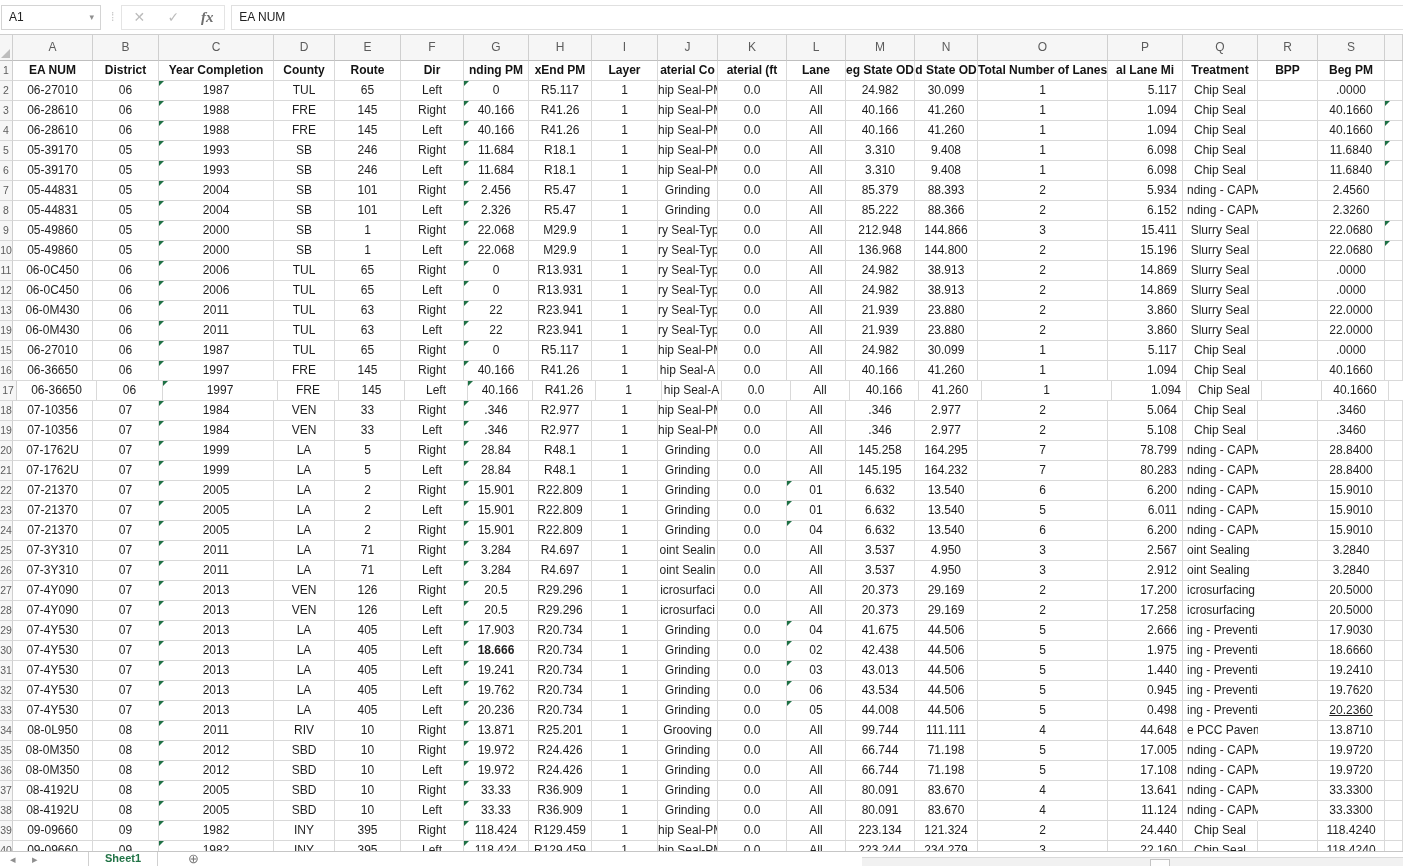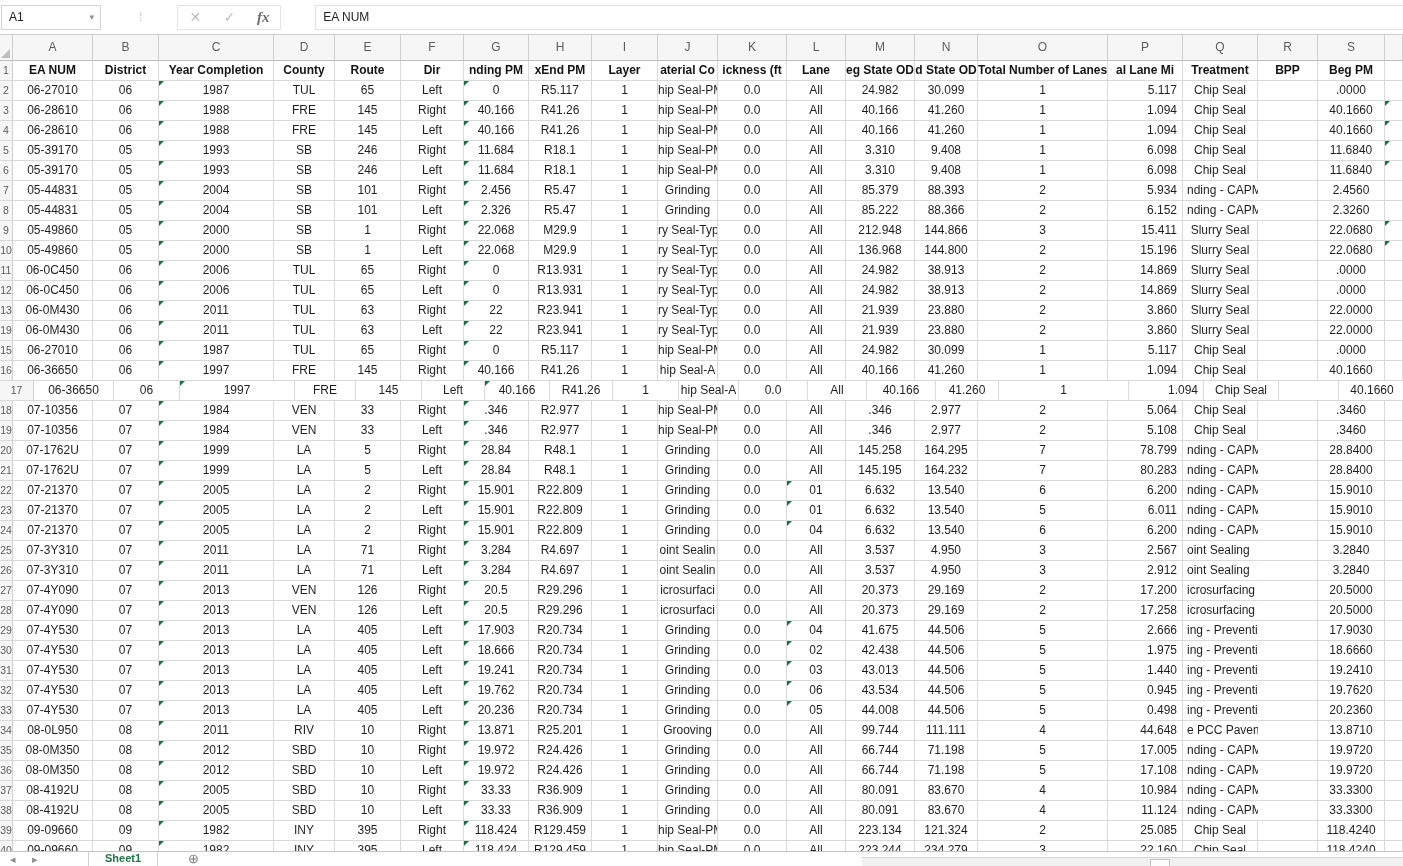--- a/index.html
+++ b/index.html
@@ -1,20 +1,20 @@
 <!DOCTYPE html>
 <html><head>
 <meta charset="utf-8">
 <style>
   html,body{margin:0;padding:0;background:#e6e6e6;}
   .screen{position:relative;width:1403px;height:866px;background:#fff;overflow:hidden;
           font-family:"Liberation Sans",sans-serif;}
   
   .formula-row{position:absolute;top:0;left:0;width:1403px;height:34px;background:#fff;
-               border-bottom:1px solid #cfcfcf;display:flex;align-items:center;gap:28px;}
+               border-bottom:1px solid #cfcfcf;display:flex;align-items:center;}
   .name-box{width:100px;height:25px;margin-left:1px;border:1px solid #d4d4d4;box-sizing:border-box;
             display:flex;align-items:center;justify-content:space-between;padding-left:7px;
             font-size:12px;color:#222;background:#fff;}
   .nb-arrow{color:#8f8f8f;font-size:9px;padding:0 6px;}
   .fdots{color:#c9c9c9;font-size:12px;margin:0 8px 0 10px;letter-spacing:-1px;}
   .fbtn{width:34px;text-align:center;font-size:14px;color:#bcbcbc;}
   .fbtn.fx{font-family:"Liberation Serif",serif;font-style:italic;font-weight:bold;
            color:#6f6f6f;font-size:15px;}
   .fgroup{display:flex;border:1px solid #e4e4e4;height:25px;align-items:center;box-sizing:border-box;}
   .formula-input{flex:1;height:25px;border:1px solid #e0e0e0;border-right:none;box-sizing:border-box;
@@ -100,21 +100,21 @@
         <div class="c b" style="width: 80px;">EA NUM</div>
         <div class="c b" style="width: 66px;">District</div>
         <div class="c b" style="width: 115px;">Year Completion</div>
         <div class="c b" style="width: 61px;">County</div>
         <div class="c b" style="width: 66px;">Route</div>
         <div class="c b" style="width: 63px;">Dir</div>
         <div class="c b" style="width: 65px;">nding PM</div>
         <div class="c b" style="width: 63px;">xEnd PM</div>
         <div class="c b" style="width: 66px;">Layer</div>
         <div class="c b" style="width: 60px;">aterial Co</div>
-        <div class="c b" style="width: 69px;">ickness (ft</div>
+        <div class="c b" style="width: 69px;">aterial (ft</div>
         <div class="c b" style="width: 59px;">Lane</div>
         <div class="c b" style="width: 69px;">eg State OD</div>
         <div class="c b" style="width: 63px;">d State OD</div>
         <div class="c b" style="width: 130px;">Total Number of Lanes</div>
         <div class="c b" style="width: 75px;">al Lane Mi</div>
         <div class="c b" style="width: 75px;">Treatment</div>
         <div class="c b" style="width: 60px;">BPP</div>
         <div class="c b" style="width: 67px;">Beg PM</div>
         <div class="c b" style="width: 18px;"></div>
       </div>
@@ -469,21 +469,21 @@
         <div class="c" style="width: 69px;">40.166</div>
         <div class="c" style="width: 63px;">41.260</div>
         <div class="c" style="width: 130px;">1</div>
         <div class="c ra" style="width: 75px;">1.094</div>
         <div class="c" style="width: 75px;">Chip Seal</div>
         <div class="c" style="width: 60px;"></div>
         <div class="c" style="width: 67px;">40.1660</div>
         <div class="c" style="width: 18px;"></div>
       </div>
       <div class="r">
-        <div class="c rn" style="width: 34px;">17</div>
+        <div class="c rn" style="width: 17px;">17</div>
         <div class="c" style="width: 80px;">06-36650</div>
         <div class="c" style="width: 66px;">06</div>
         <div class="c" style="width: 115px;">1997<span class="tri"></span></div>
         <div class="c" style="width: 61px;">FRE</div>
         <div class="c" style="width: 66px;">145</div>
         <div class="c" style="width: 63px;">Left</div>
         <div class="c" style="width: 65px;">40.166<span class="tri"></span></div>
         <div class="c" style="width: 63px;">R41.26</div>
         <div class="c" style="width: 66px;">1</div>
         <div class="c" style="width: 60px;">hip Seal-A</div>
@@ -775,21 +775,21 @@
         <div class="c" style="width: 18px;"></div>
       </div>
       <div class="r">
         <div class="c rn" style="width: 13px;">30</div>
         <div class="c" style="width: 80px;">07-4Y530</div>
         <div class="c" style="width: 66px;">07</div>
         <div class="c" style="width: 115px;">2013<span class="tri"></span></div>
         <div class="c" style="width: 61px;">LA</div>
         <div class="c" style="width: 66px;">405</div>
         <div class="c" style="width: 63px;">Left</div>
-        <div class="c" style="width: 65px;">18.666<span class="tri"></span></div>
+        <div class="c" style="width: 65px; font-weight: bold;">18.666<span class="tri"></span></div>
         <div class="c" style="width: 63px;">R20.734</div>
         <div class="c" style="width: 66px;">1</div>
         <div class="c" style="width: 60px;">Grinding</div>
         <div class="c" style="width: 69px;">0.0</div>
         <div class="c" style="width: 59px;">02<span class="tri"></span></div>
         <div class="c" style="width: 69px;">42.438</div>
         <div class="c" style="width: 63px;">44.506</div>
         <div class="c" style="width: 130px;">5</div>
         <div class="c ra" style="width: 75px;">1.975</div>
         <div class="c ql" style="width: 75px;">ing - Preventive</div>
@@ -856,21 +856,21 @@
         <div class="c" style="width: 66px;">1</div>
         <div class="c" style="width: 60px;">Grinding</div>
         <div class="c" style="width: 69px;">0.0</div>
         <div class="c" style="width: 59px;">05<span class="tri"></span></div>
         <div class="c" style="width: 69px;">44.008</div>
         <div class="c" style="width: 63px;">44.506</div>
         <div class="c" style="width: 130px;">5</div>
         <div class="c ra" style="width: 75px;">0.498</div>
         <div class="c ql" style="width: 75px;">ing - Preventive</div>
         <div class="c" style="width: 60px;"></div>
-        <div class="c" style="width: 67px;">20.2360</div>
+        <div class="c" style="width: 67px; text-decoration: underline;">20.2360</div>
         <div class="c" style="width: 18px;"></div>
       </div>
       <div class="r">
         <div class="c rn" style="width: 13px;">34</div>
         <div class="c" style="width: 80px;">08-0L950</div>
         <div class="c" style="width: 66px;">08</div>
         <div class="c" style="width: 115px;">2011<span class="tri"></span></div>
         <div class="c" style="width: 61px;">RIV</div>
         <div class="c" style="width: 66px;">10</div>
         <div class="c" style="width: 63px;">Right</div>
@@ -945,21 +945,21 @@
         <div class="c" style="width: 63px;">Right</div>
         <div class="c" style="width: 65px;">33.33<span class="tri"></span></div>
         <div class="c" style="width: 63px;">R36.909</div>
         <div class="c" style="width: 66px;">1</div>
         <div class="c" style="width: 60px;">Grinding</div>
         <div class="c" style="width: 69px;">0.0</div>
         <div class="c" style="width: 59px;">All</div>
         <div class="c" style="width: 69px;">80.091</div>
         <div class="c" style="width: 63px;">83.670</div>
         <div class="c" style="width: 130px;">4</div>
-        <div class="c ra" style="width: 75px;">10.984</div>
+        <div class="c ra" style="width: 75px;">13.641</div>
         <div class="c ql" style="width: 75px;">nding - CAPM</div>
         <div class="c" style="width: 60px;"></div>
         <div class="c" style="width: 67px;">33.3300</div>
         <div class="c" style="width: 18px;"></div>
       </div>
       <div class="r">
         <div class="c rn" style="width: 13px;">38</div>
         <div class="c" style="width: 80px;">08-4192U</div>
         <div class="c" style="width: 66px;">08</div>
         <div class="c" style="width: 115px;">2005<span class="tri"></span></div>
@@ -991,21 +991,21 @@
         <div class="c" style="width: 63px;">Right</div>
         <div class="c" style="width: 65px;">118.424<span class="tri"></span></div>
         <div class="c" style="width: 63px;">R129.459</div>
         <div class="c" style="width: 66px;">1</div>
         <div class="c" style="width: 60px;">hip Seal-PM</div>
         <div class="c" style="width: 69px;">0.0</div>
         <div class="c" style="width: 59px;">All</div>
         <div class="c" style="width: 69px;">223.134</div>
         <div class="c" style="width: 63px;">121.324</div>
         <div class="c" style="width: 130px;">2</div>
-        <div class="c ra" style="width: 75px;">25.085</div>
+        <div class="c ra" style="width: 75px;">24.440</div>
         <div class="c" style="width: 75px;">Chip Seal</div>
         <div class="c" style="width: 60px;"></div>
         <div class="c" style="width: 67px;">118.4240</div>
         <div class="c" style="width: 18px;"></div>
       </div>
       <div class="r">
         <div class="c rn" style="width: 13px;">40</div>
         <div class="c" style="width: 80px;">09-09660</div>
         <div class="c" style="width: 66px;">09</div>
         <div class="c" style="width: 115px;">1982<span class="tri"></span></div>

